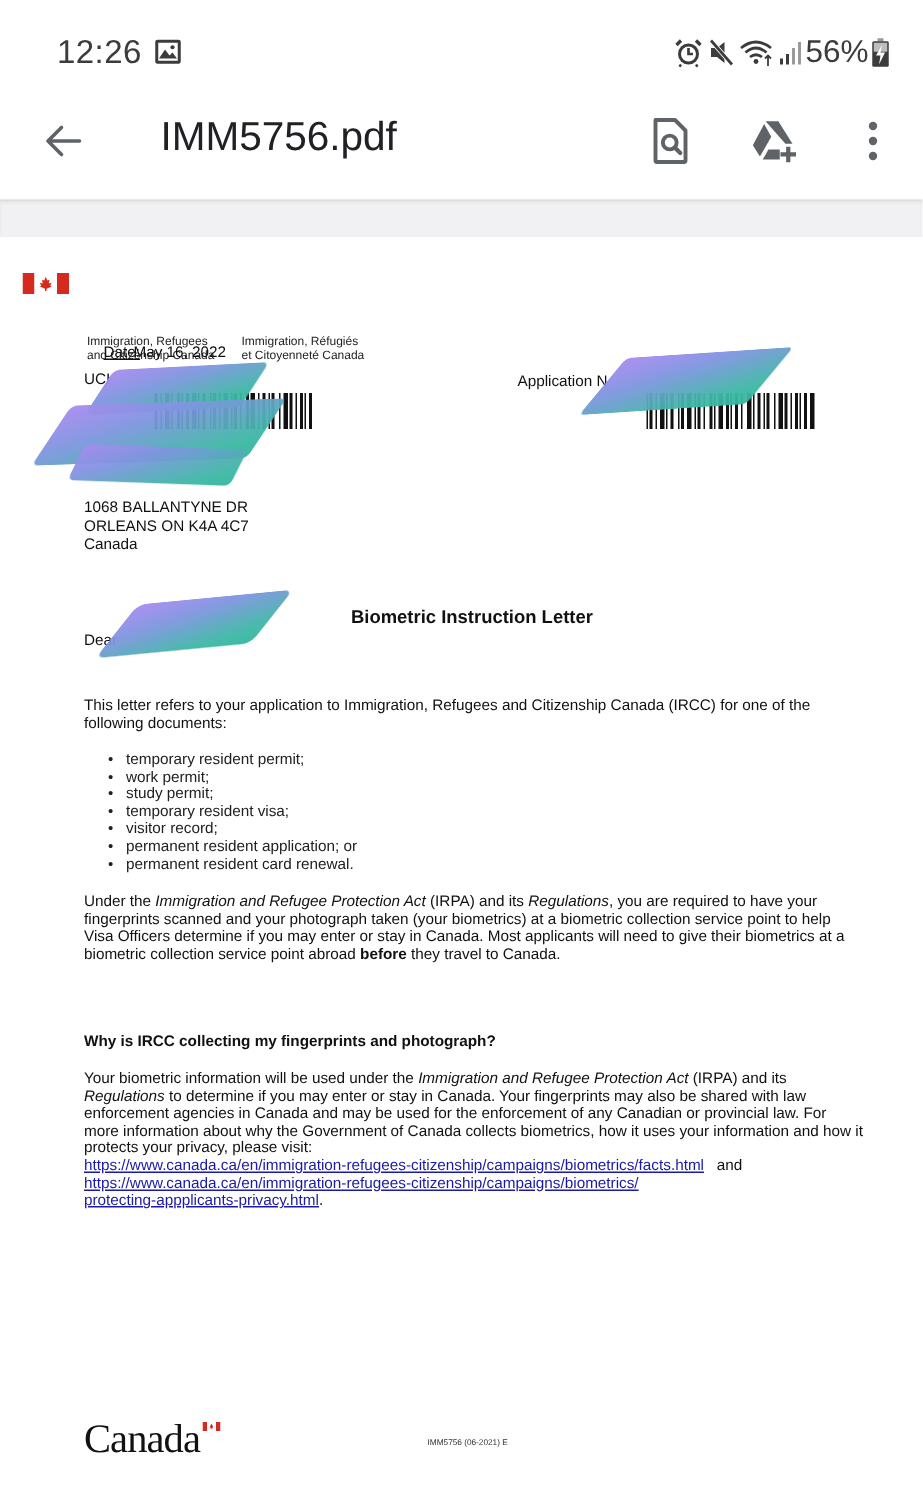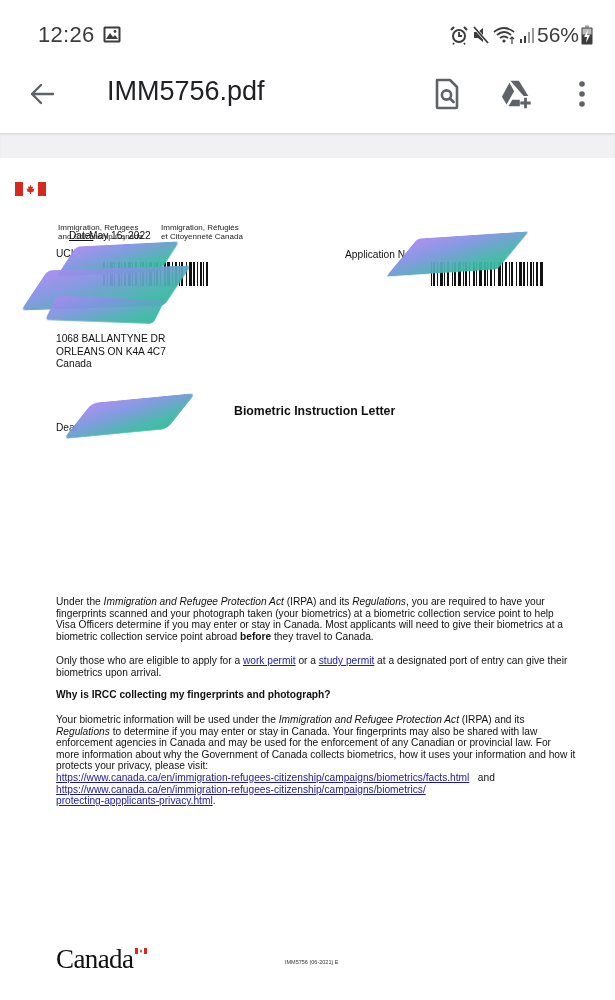--- a/index.html
+++ b/index.html
@@ -230,29 +230,36 @@
 
   <div class="redact" style="left:68px; top:86px; width:100px; height:30px; transform:skewX(-35deg) rotate(-3deg); border-radius:4px;"></div>
   <div class="redact" style="left:36px; top:110px; width:140px; height:40px; transform:skewX(-35deg) rotate(-2deg); border-radius:4px;"></div>
   <div class="redact" style="left:50px; top:140px; width:110px; height:24px; transform:skewX(-25deg) rotate(2deg); border-radius:4px;"></div>
   <div class="redact" style="left:405px; top:77px; width:105px; height:38px; transform:skewX(-42deg) rotate(-4deg); border-radius:3px;"></div>
 
   <span class="doc-title">Biometric Instruction Letter</span>
   <span class="txt" style="left:56px; top:264px;">Dear</span>
   <div class="redact" style="left:82px; top:240px; width:95px; height:36px; transform:skewX(-42deg) rotate(-6deg); border-radius:5px;"></div>
 
-
+  <div class="para" style="top:307px;">This letter refers to your application to Immigration, Refugees and Citizenship Canada (IRCC) for one of the following documents:</div>
+
+  <ul class="doc-list">
+    <li>temporary resident permit;</li>
+    <li>work permit;</li>
+    <li>study permit;</li>
+    <li>temporary resident visa;</li>
+    <li>visitor record;</li>
+    <li>permanent resident application; or</li>
+    <li>permanent resident card renewal.</li>
+  </ul>
 
   <div class="para" style="top:438px;">
     <span>Under the </span><i>Immigration and Refugee Protection Act</i><span> (IRPA) and its </span><i>Regulations</i><span>, you are required to have your fingerprints scanned and your photograph taken (your biometrics) at a biometric collection service point to help Visa Officers determine if you may enter or stay in Canada.  Most applicants will need to give their biometrics at a biometric collection service point abroad </span><b>before</b><span> they travel to Canada.</span>
   </div>
 
-  <div class="para" style="top:497px;">
-    <span>Only those who are eligible to apply for a </span><a class="link">work permit</a><span>  or a </span><a class="link">study permit</a><span>  at a designated port of entry can  give their biometrics upon arrival.</span>
-  </div>
 
   <div class="section-head">Why is IRCC collecting my fingerprints and photograph?</div>
 
   <div class="para" style="top:556px;">
     <span>Your biometric information will be used under the </span><i>Immigration and Refugee Protection Act</i><span> (IRPA) and its </span><i>Regulations</i><span> to determine if you may enter or stay in Canada. Your fingerprints may also be shared with law enforcement agencies in Canada and may be used for the enforcement of any Canadian or provincial law. For more information about why the Government of Canada collects biometrics, how it uses your information and how it protects your privacy, please visit:</span><br>
     <a class="link">https://www.canada.ca/en/immigration-refugees-citizenship/campaigns/biometrics/facts.html</a><span style="white-space:pre">   and</span><br>
     <a class="link"><span>https://www.canada.ca/en/immigration-refugees-citizenship/campaigns/biometrics/</span><br><span>protecting-appplicants-privacy.html</span></a><span>.</span>
   </div>
 
   <span class="canada-wordmark">Canada</span>

